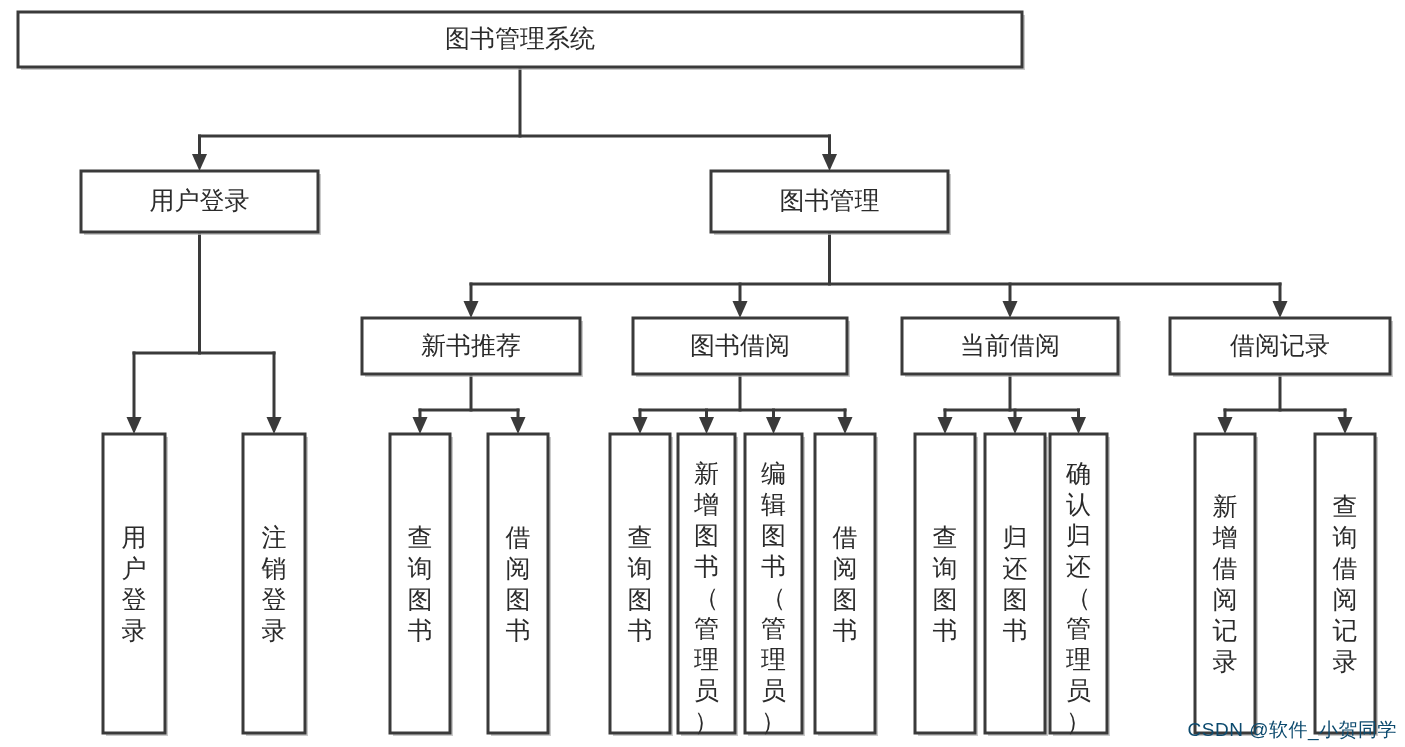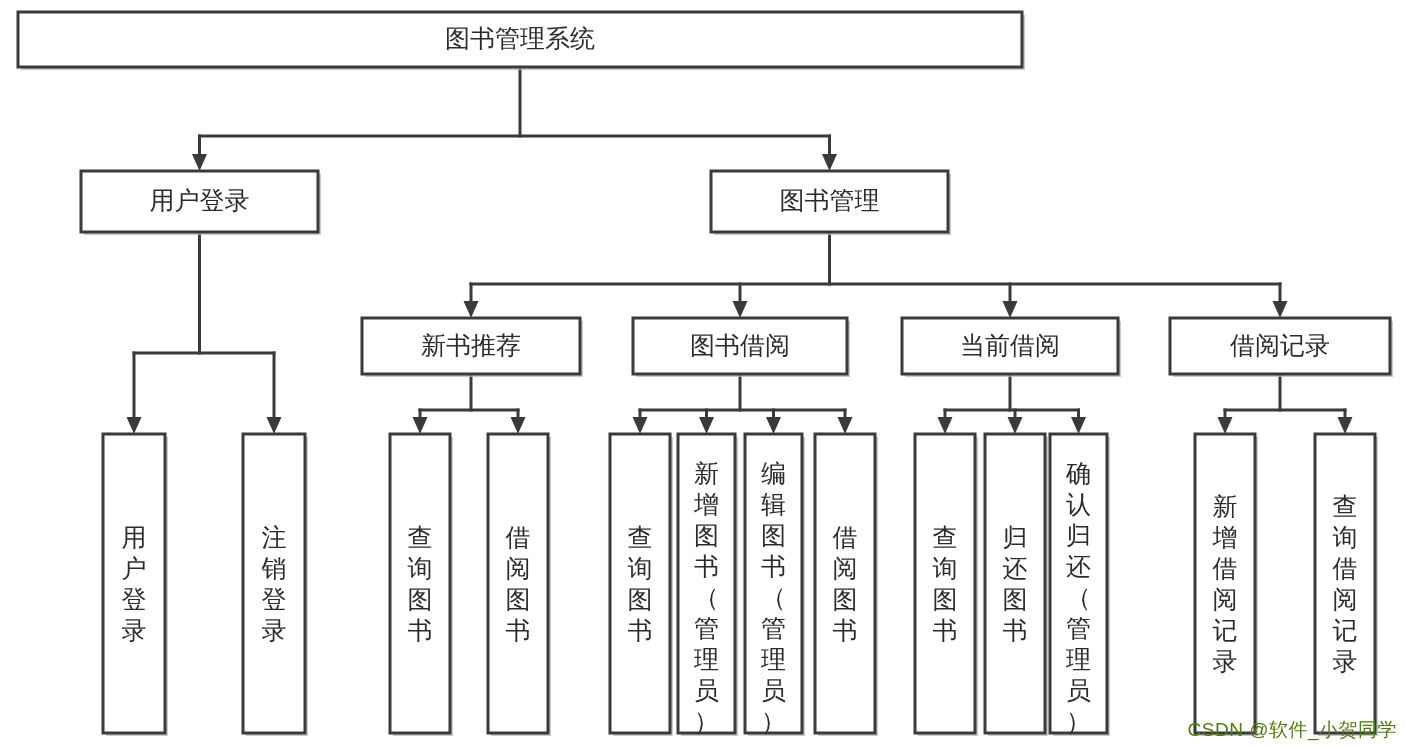--- a/index.html
+++ b/index.html
@@ -59,21 +59,21 @@
     font-family: "Liberation Sans", "DejaVu Sans", sans-serif;
     font-size: 25px;
     text-anchor: middle;
   }
   .watermark {
     position: absolute;
     right: 8px;
     bottom: 4px;
     font-family: "Liberation Sans", "DejaVu Sans", sans-serif;
     font-size: 19px;
-    color: #4d7c0f;
+    color: #0c4a6e;
     letter-spacing: 0.5px;
     white-space: nowrap;
     user-select: none;
   }
 </style>
 </head>
 <body>
 
 <div id="diagram-root">
 

